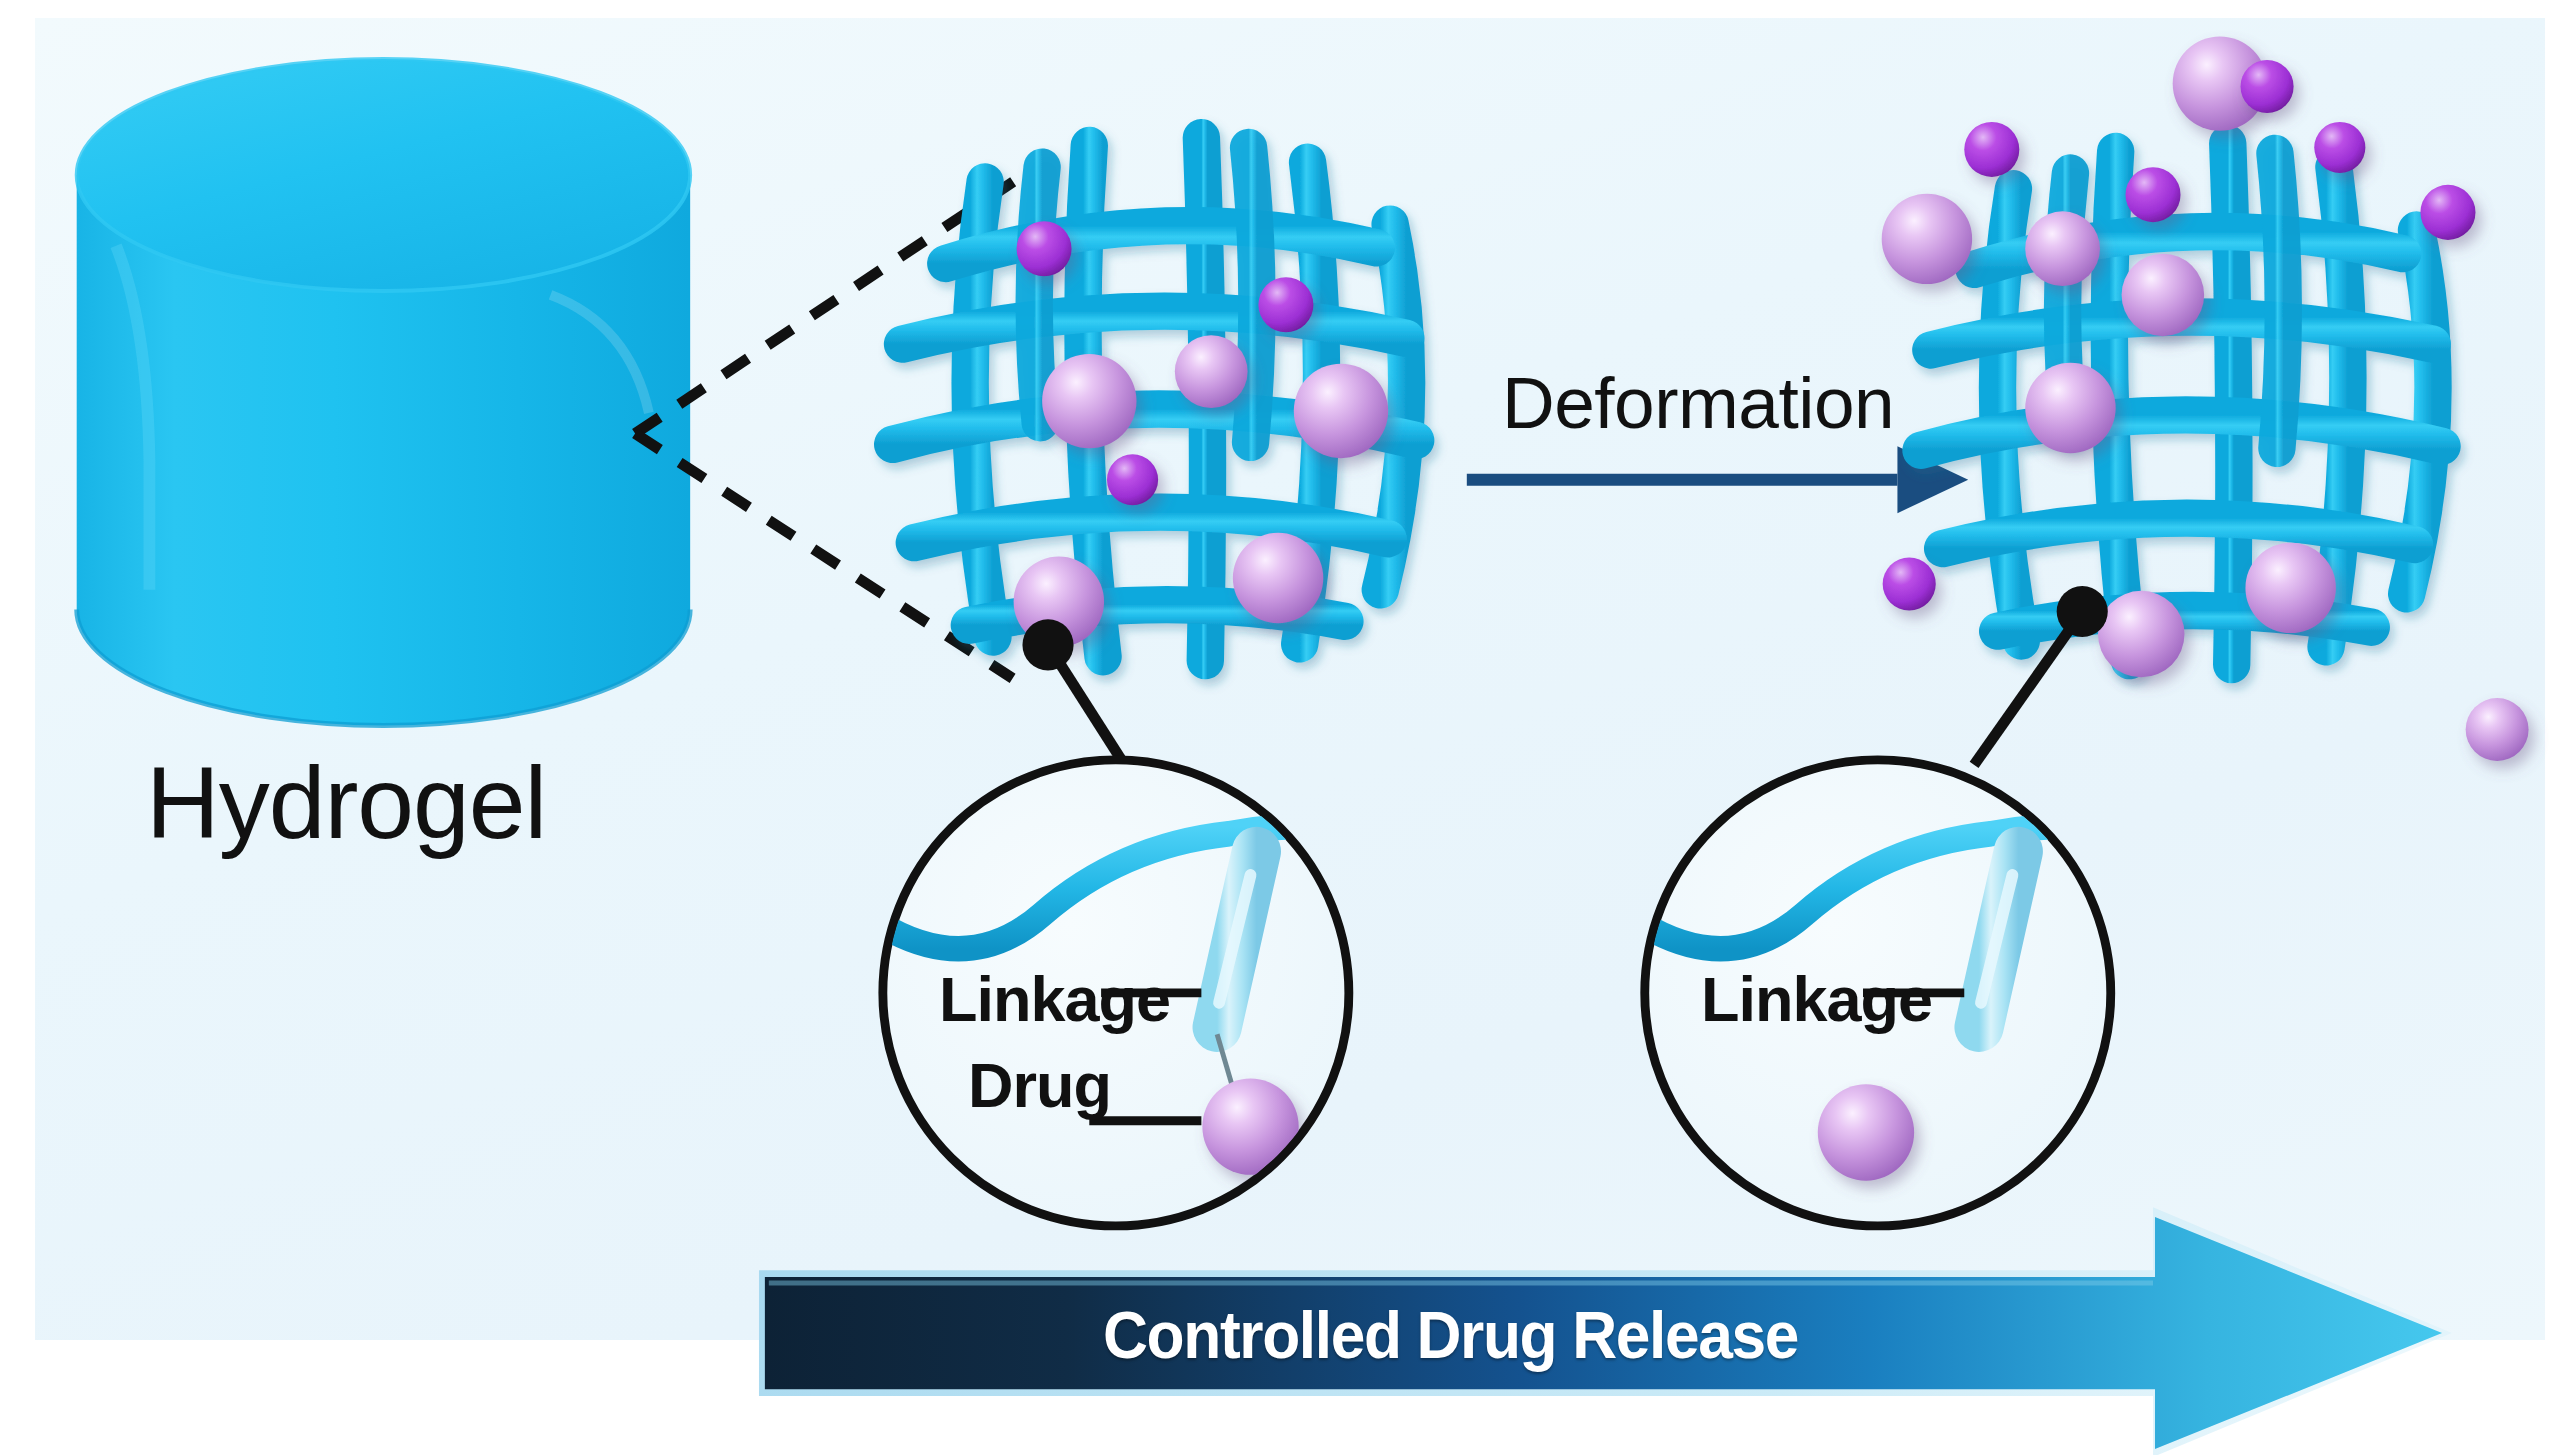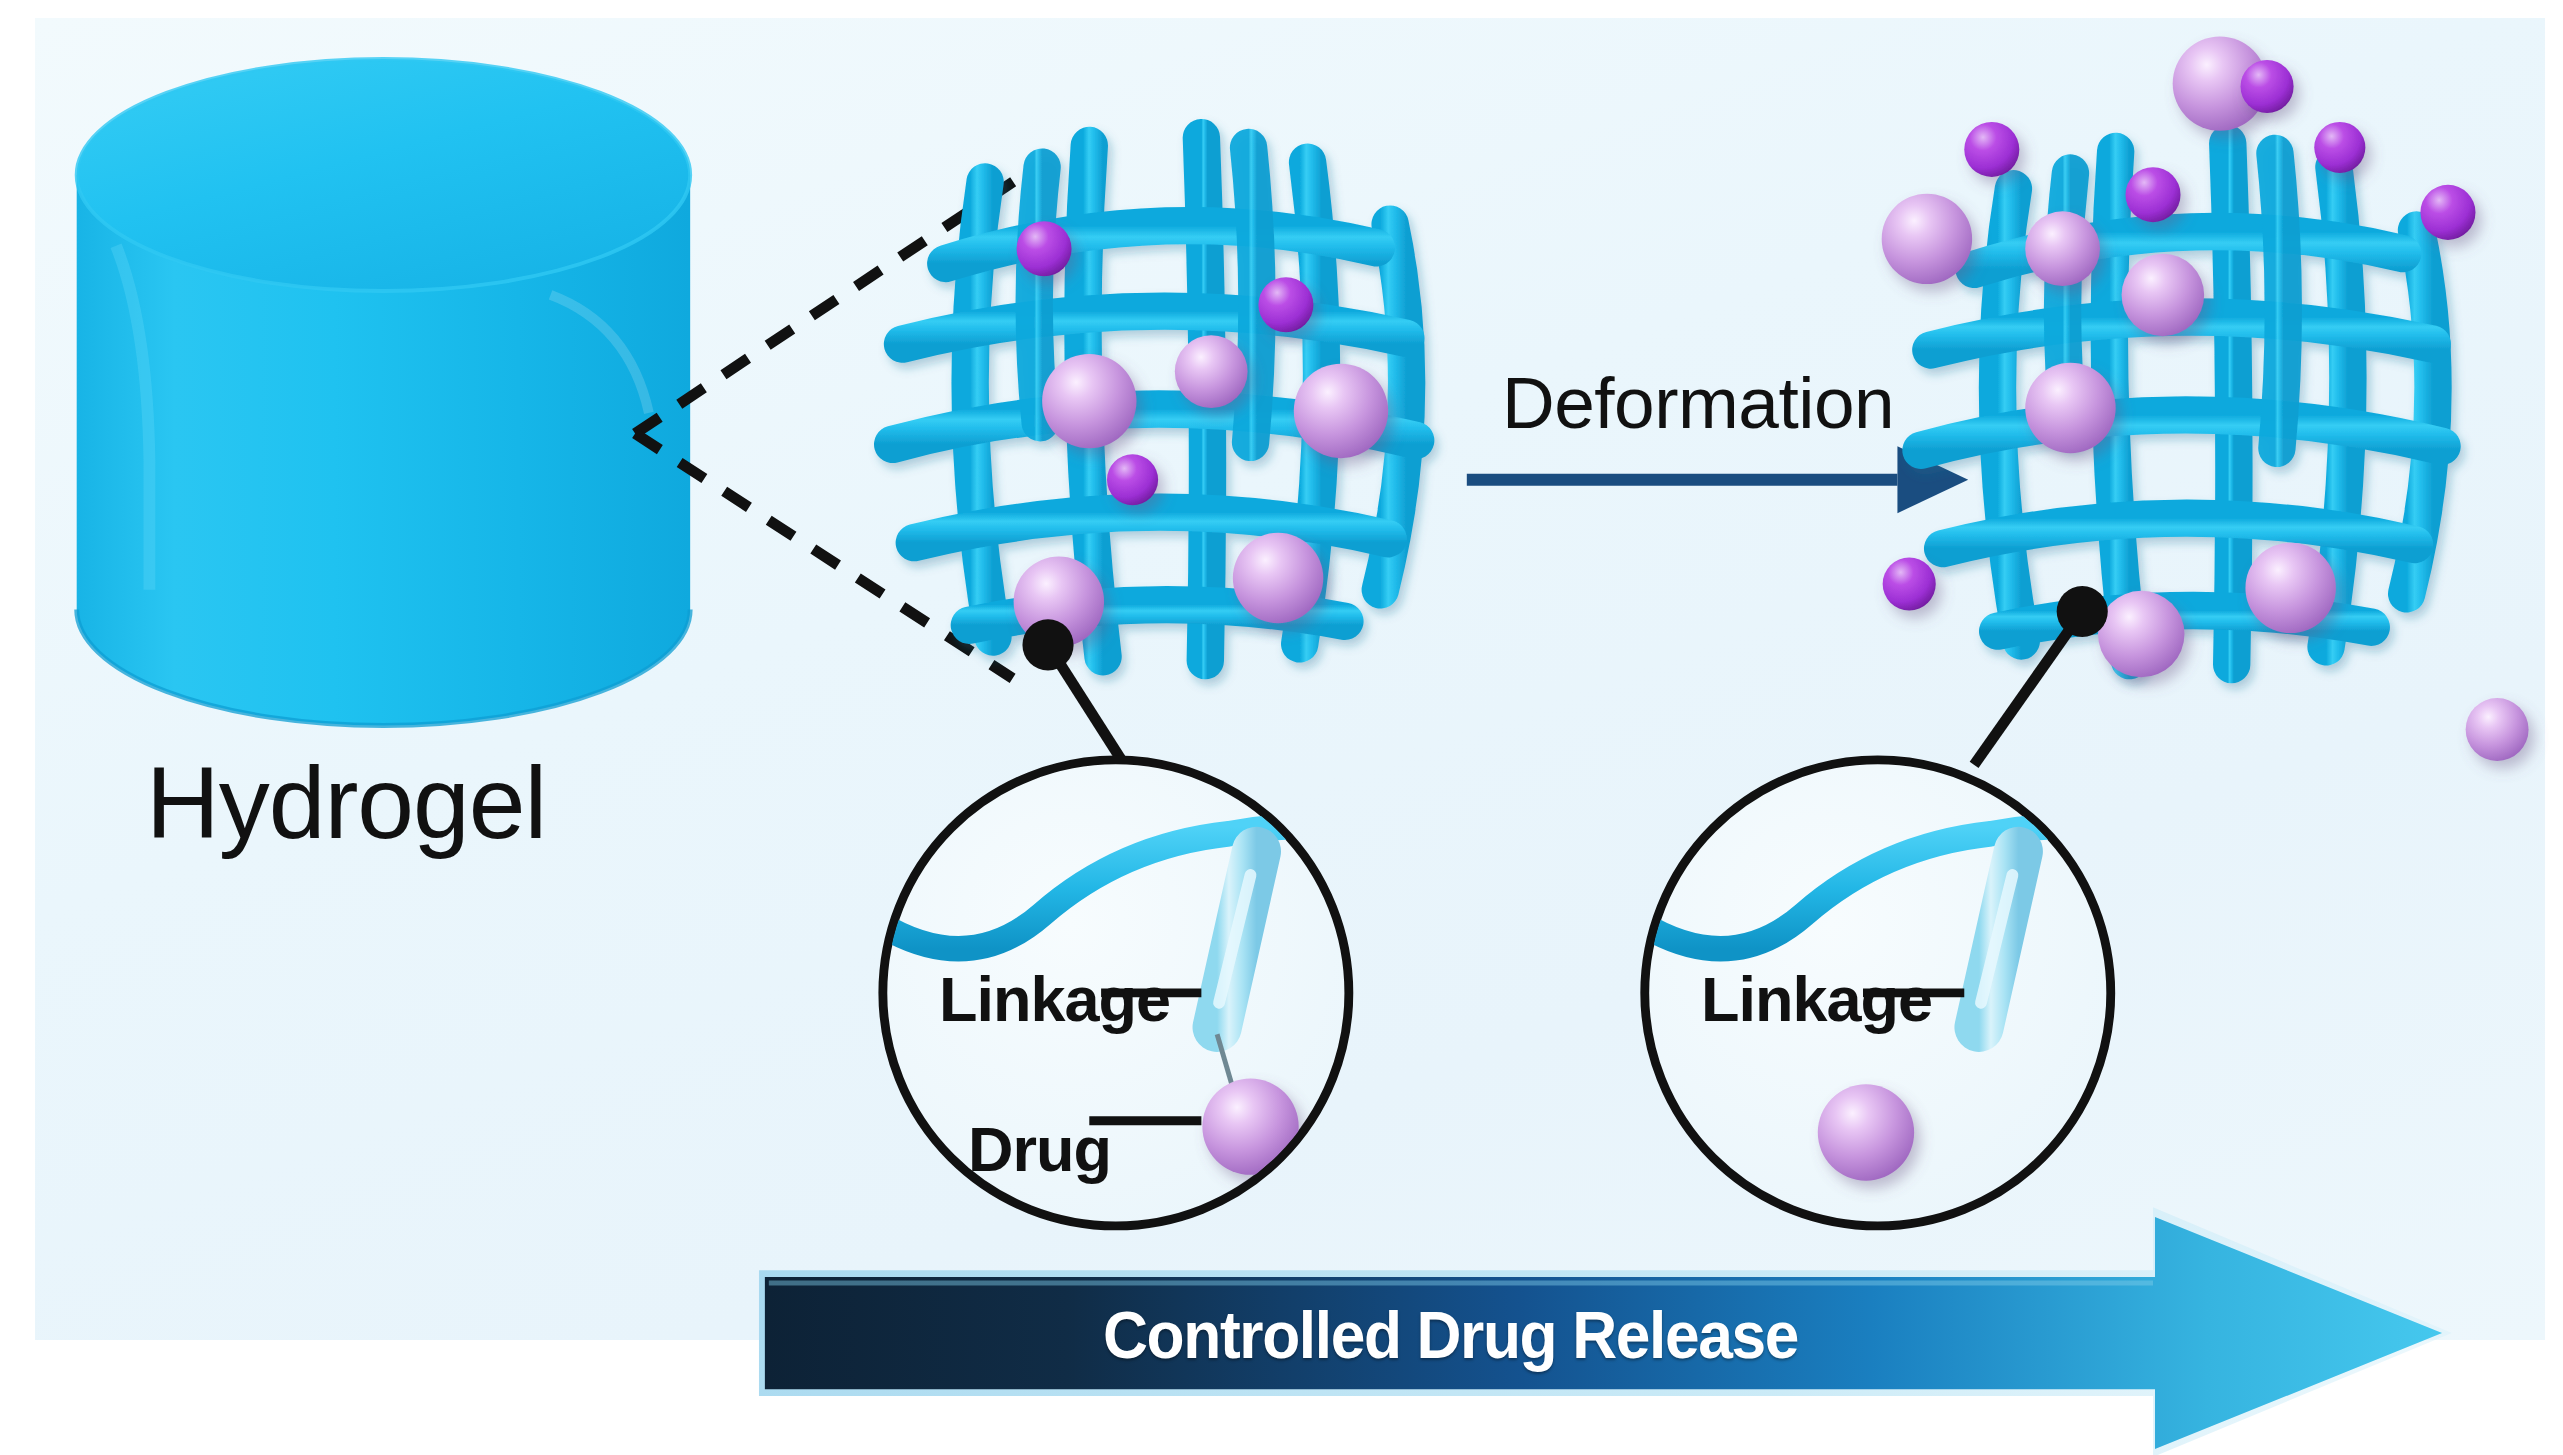--- a/index.html
+++ b/index.html
@@ -41,21 +41,21 @@
     left: 1502px; top: 366px;
     font-size: 73px;
     letter-spacing: -0.5px;
   }
   .inset-label {
     font-size: 63px;
     font-weight: bold;
     letter-spacing: -1px;
   }
   #linkage-label-left { left: 939px; top: 968px; }
-  #drug-label-left    { left: 968px; top: 1118px; }
+  #drug-label-left    { left: 968px; top: 1054px; }
   #linkage-label-right{ left: 1701px; top: 968px; }
 
   #banner-text {
     position: absolute;
     left: 1103px; top: 1296px;
     font-size: 67px;
     font-weight: bold;
     color: #ffffff;
     letter-spacing: -1.5px;
     transform: scaleX(0.93);

